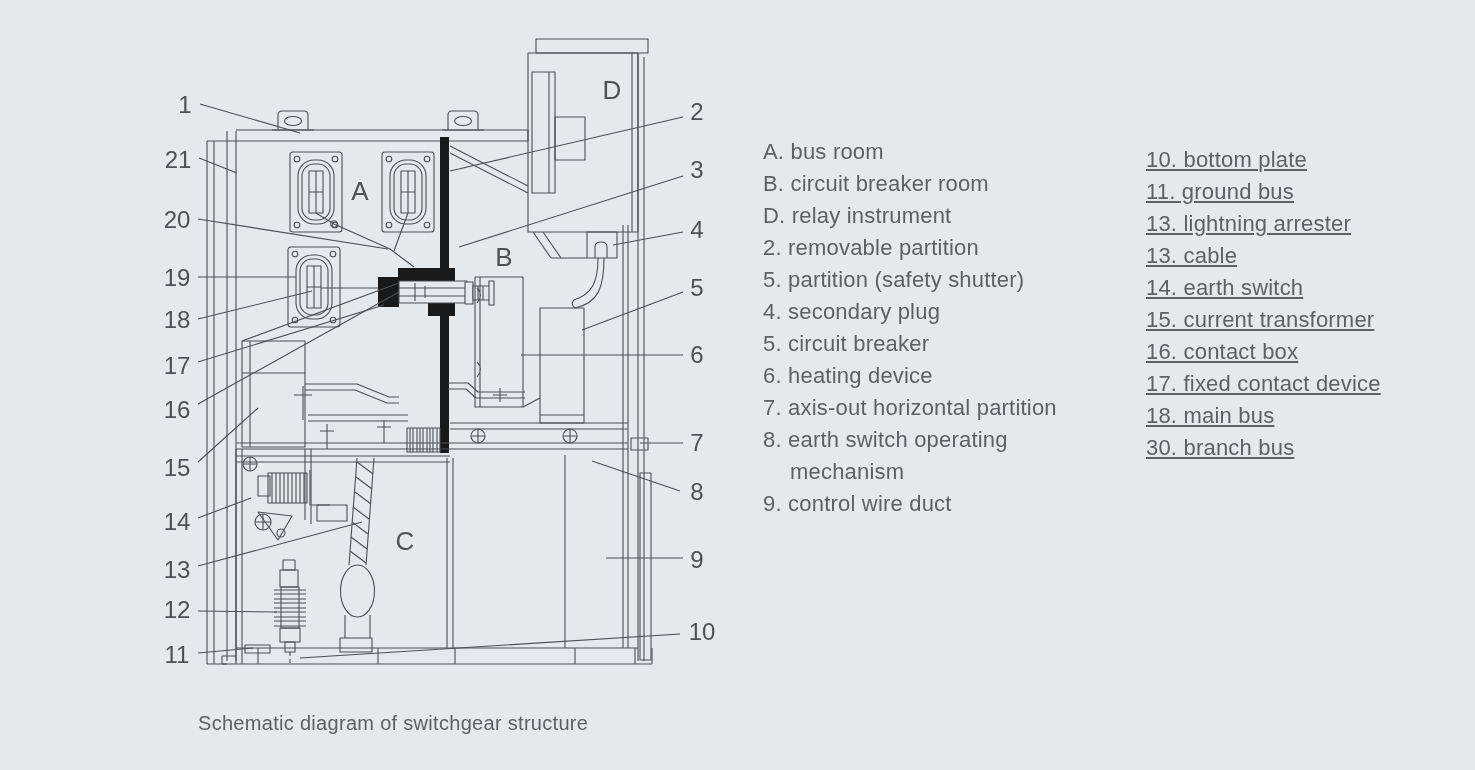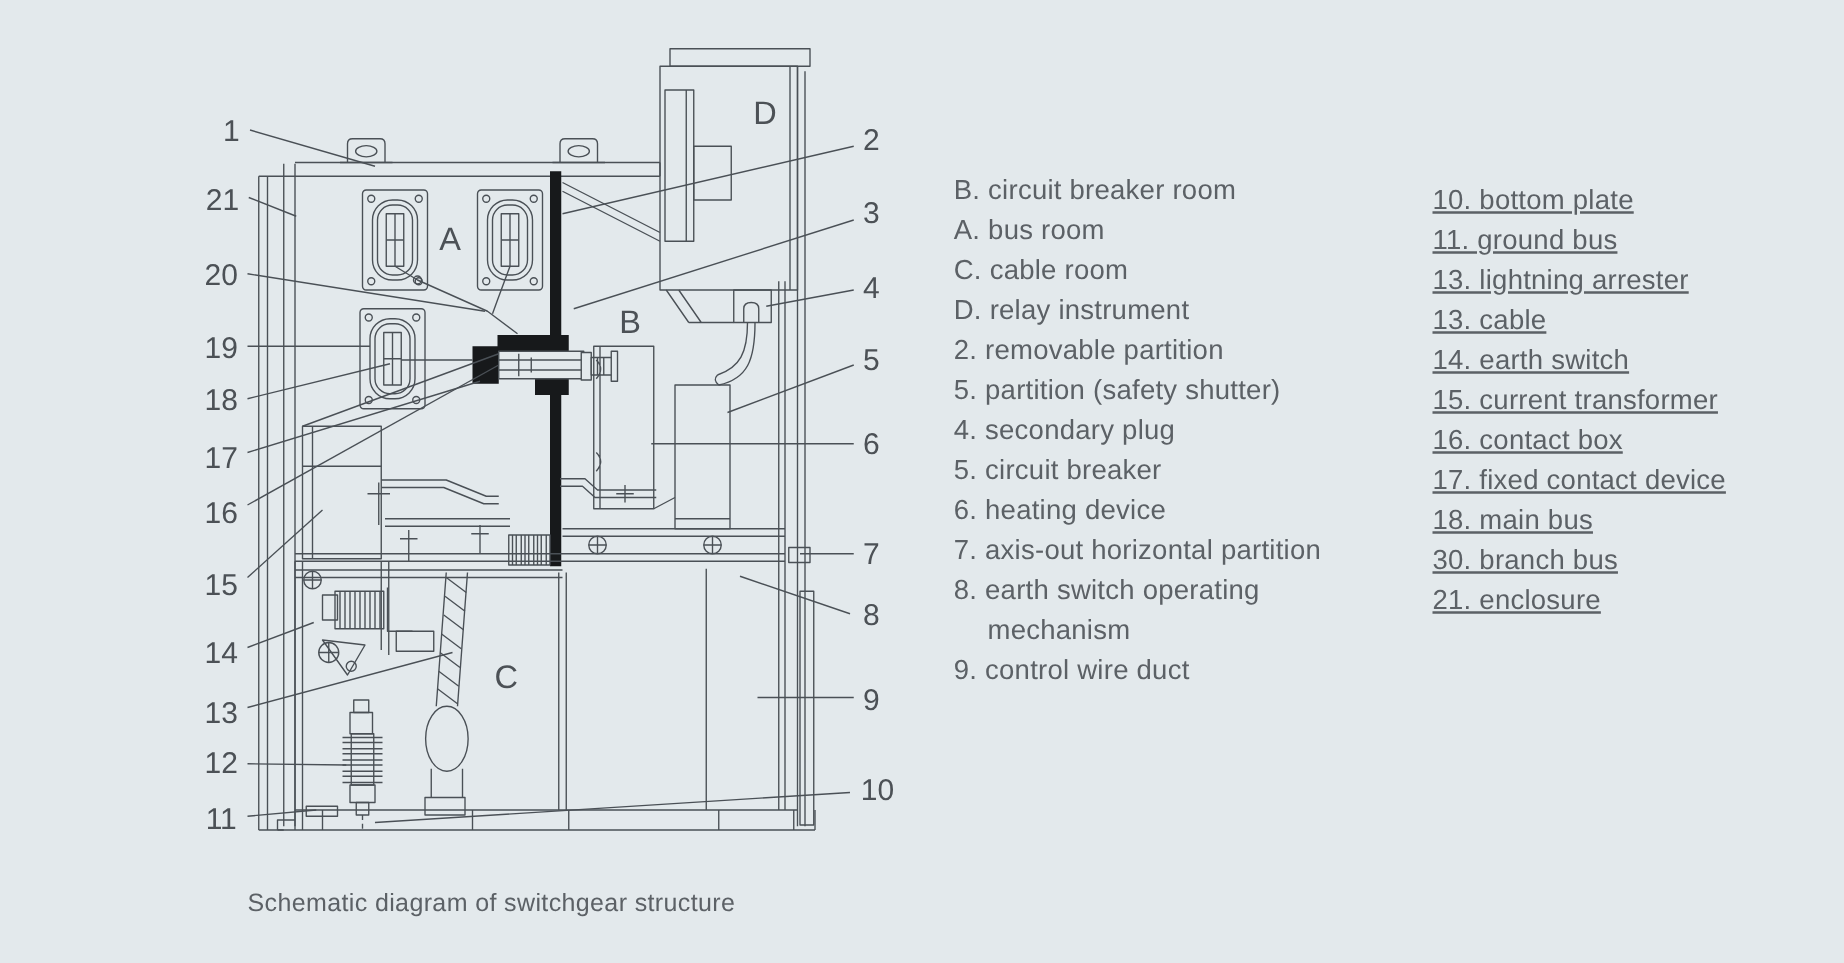--- a/index.html
+++ b/index.html
@@ -244,23 +244,22 @@
           <text x="702" y="640" class="callout" text-anchor="middle" stroke="none">10</text>
           <text x="360" y="200" class="comp" text-anchor="middle" stroke="none">A</text>
           <text x="504" y="266" class="comp" text-anchor="middle" stroke="none">B</text>
           <text x="405" y="550" class="comp" text-anchor="middle" stroke="none">C</text>
           <text x="612" y="99" class="comp" text-anchor="middle" stroke="none">D</text>
         </g>
     </g>
   </svg>
 
   <div class="legend legend-left">
+      <div class="legend-line">A. bus room</div>
       <div class="legend-line">B. circuit breaker room</div>
-      <div class="legend-line">A. bus room</div>
-      <div class="legend-line">C. cable room</div>
       <div class="legend-line">D. relay instrument</div>
       <div class="legend-line">2. removable partition</div>
       <div class="legend-line">5. partition (safety shutter)</div>
       <div class="legend-line">4. secondary plug</div>
       <div class="legend-line">5. circuit breaker</div>
       <div class="legend-line">6. heating device</div>
       <div class="legend-line">7. axis-out horizontal partition</div>
       <div class="legend-line">8. earth switch operating</div>
       <div class="legend-line indent">mechanism</div>
       <div class="legend-line">9. control wire duct</div>
@@ -269,17 +268,16 @@
       <div class="legend-line">10. bottom plate</div>
       <div class="legend-line">11. ground bus</div>
       <div class="legend-line">13. lightning arrester</div>
       <div class="legend-line">13. cable</div>
       <div class="legend-line">14. earth switch</div>
       <div class="legend-line">15. current transformer</div>
       <div class="legend-line">16. contact box</div>
       <div class="legend-line">17. fixed contact device</div>
       <div class="legend-line">18. main bus</div>
       <div class="legend-line">30. branch bus</div>
-      <div class="legend-line">21. enclosure</div>
     </div>
 
   <div class="caption">Schematic diagram of switchgear structure</div>
 </div>
 
 </body></html>

